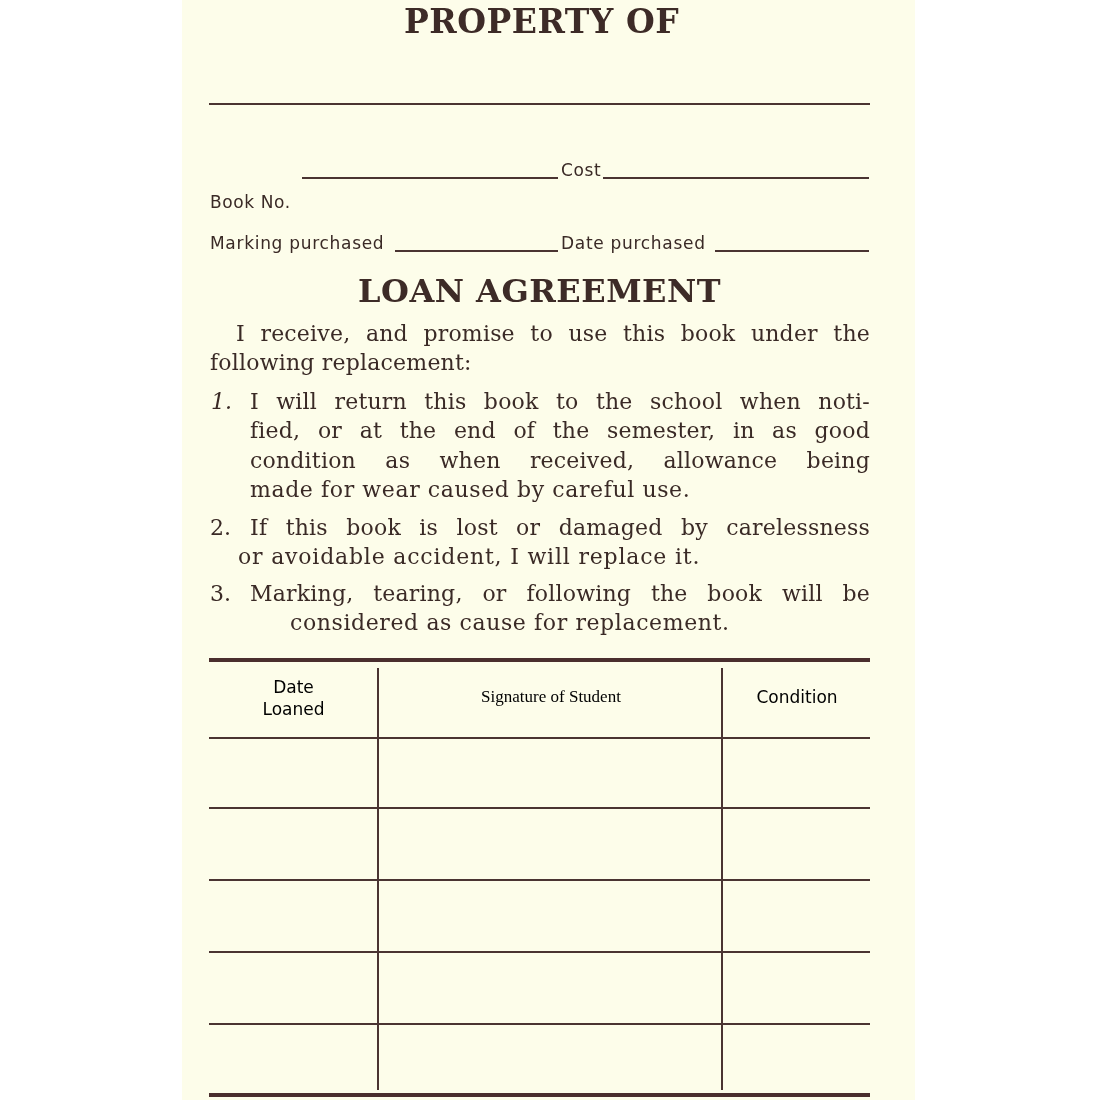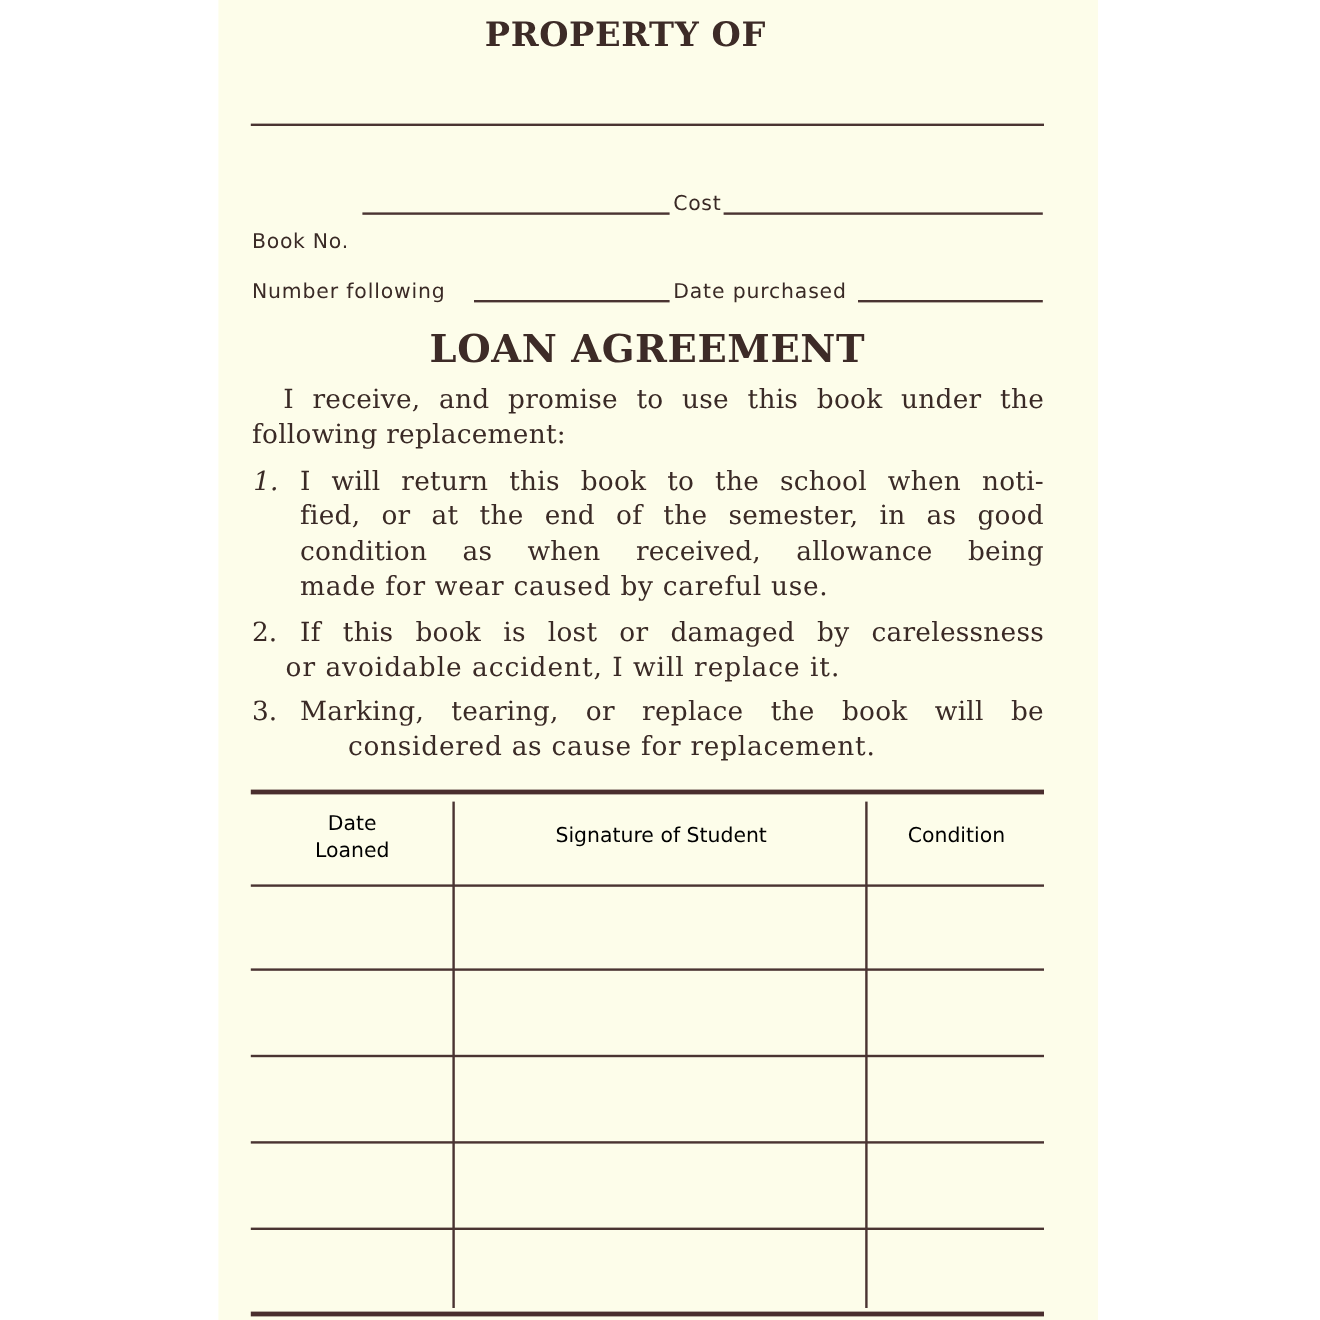--- a/index.html
+++ b/index.html
@@ -27,60 +27,60 @@
     .body-line { position:absolute; white-space:nowrap; font-size:22px; letter-spacing:0.2px; }
     .justify { text-align:justify; text-align-last:justify; }
     .num { position:absolute; font-size:22px; }
     .th { position:absolute; font-family:"DejaVu Sans", sans-serif; font-size:17px; text-align:center; color:#000000; line-height:22px; }
   </style>
 </head>
 <body>
 
 <div class="paper"></div>
 
-<div class="abs title" style="left:404px; top:12px; font-size:28px; letter-spacing:0.5px;">PROPERTY OF</div>
+<div class="abs title" style="left:404px; top:2px; font-size:33px; letter-spacing:0.5px;">PROPERTY OF</div>
 <div class="fill-line" style="left:209px; top:103px; width:661px; height:2px;"></div>
 
 <div class="abs sans" style="left:210px; top:160px; font-size:17px; letter-spacing:0.6px;margin-top:32px;">Book No.</div>
 <div class="fill-line" style="left:302px; top:177px; width:256px;"></div>
 <div class="abs sans" style="left:561px; top:160px; font-size:17px; letter-spacing:0.6px;">Cost</div>
 <div class="fill-line" style="left:603px; top:177px; width:266px;"></div>
 
-<div class="abs sans" style="left:210px; top:233px; font-size:17px; letter-spacing:0.7px;">Number following</div>
+<div class="abs sans" style="left:210px; top:233px; font-size:17px; letter-spacing:0.7px;">Marking purchased</div>
 <div class="fill-line" style="left:395px; top:250px; width:163px;"></div>
 <div class="abs sans" style="left:561px; top:233px; font-size:17px; letter-spacing:0.7px;text-align:center;">Date purchased</div>
 <div class="fill-line" style="left:715px; top:250px; width:154px;"></div>
 
 <div class="abs title" style="left:358px; top:272px; font-size:32px; letter-spacing:0.5px;">LOAN AGREEMENT</div>
 
 <div class="body-line serif justify" style="left:236px; top:321px; width:634px;">I receive, and promise to use this book under the</div>
 <div class="body-line serif" style="left:210px; top:350px;">following replacement:</div>
 
 <div class="num serif" style="left:211px; top:389px; font-style:italic;">1.</div>
 <div class="body-line serif justify" style="left:250px; top:389px; width:620px;">I will return this book to the school when noti-</div>
 <div class="body-line serif justify" style="left:250px; top:418px; width:620px;">fied, or at the end of the semester, in as good</div>
 <div class="body-line serif justify" style="left:250px; top:448px; width:620px;">condition as when received, allowance being</div>
 <div class="body-line serif" style="left:250px; top:477px; letter-spacing:0.6px;text-align:right;">made for wear caused by careful use.</div>
 
 <div class="num serif" style="left:210px; top:515px;">2.</div>
 <div class="body-line serif justify" style="left:250px; top:515px; width:620px;">If this book is lost or damaged by carelessness</div>
 <div class="body-line serif" style="left:238px; top:544px; letter-spacing:0.8px;text-align:center;">or avoidable accident, I will replace it.</div>
 
 <div class="num serif" style="left:210px; top:581px;">3.</div>
-<div class="body-line serif justify" style="left:250px; top:581px; width:620px;">Marking, tearing, or replace the book will be</div>
+<div class="body-line serif justify" style="left:250px; top:581px; width:620px;">Marking, tearing, or following the book will be</div>
 <div class="body-line serif" style="left:250px; top:610px; letter-spacing:0.6px;margin-left:40px;">considered as cause for replacement.</div>
 
 <div>
   <div class="rule" style="left:209px; top:658px; width:661px; height:4px; background:#4a2e2e;"></div>
 
   <div class="th" style="left:209px; top:676px; width:169px;">
     <div>Date</div>
     <div>Loaned</div>
   </div>
-  <div class="th" style="left:380px; top:686px; width:342px;">Signature of Student</div>
+  <div class="th" style="left:380px; top:686px; width:342px;font-family:Liberation Serif, serif;">Signature of Student</div>
   <div class="th" style="left:724px; top:686px; width:146px;">Condition</div>
 
   <div class="rule" style="left:377px; top:668px; width:1.5px; height:422px;"></div>
   <div class="rule" style="left:721px; top:668px; width:1.5px; height:422px;"></div>
 
   <div class="rule" style="left:209px; top:737px; width:661px; height:2px;"></div>
 
   <div class="abs" style="left:209px; top:739px; width:661px; height:69px;"></div>
   <div class="rule" style="left:209px; top:807px; width:661px; height:2px;"></div>
   <div class="abs" style="left:209px; top:809px; width:661px; height:70px;"></div>

